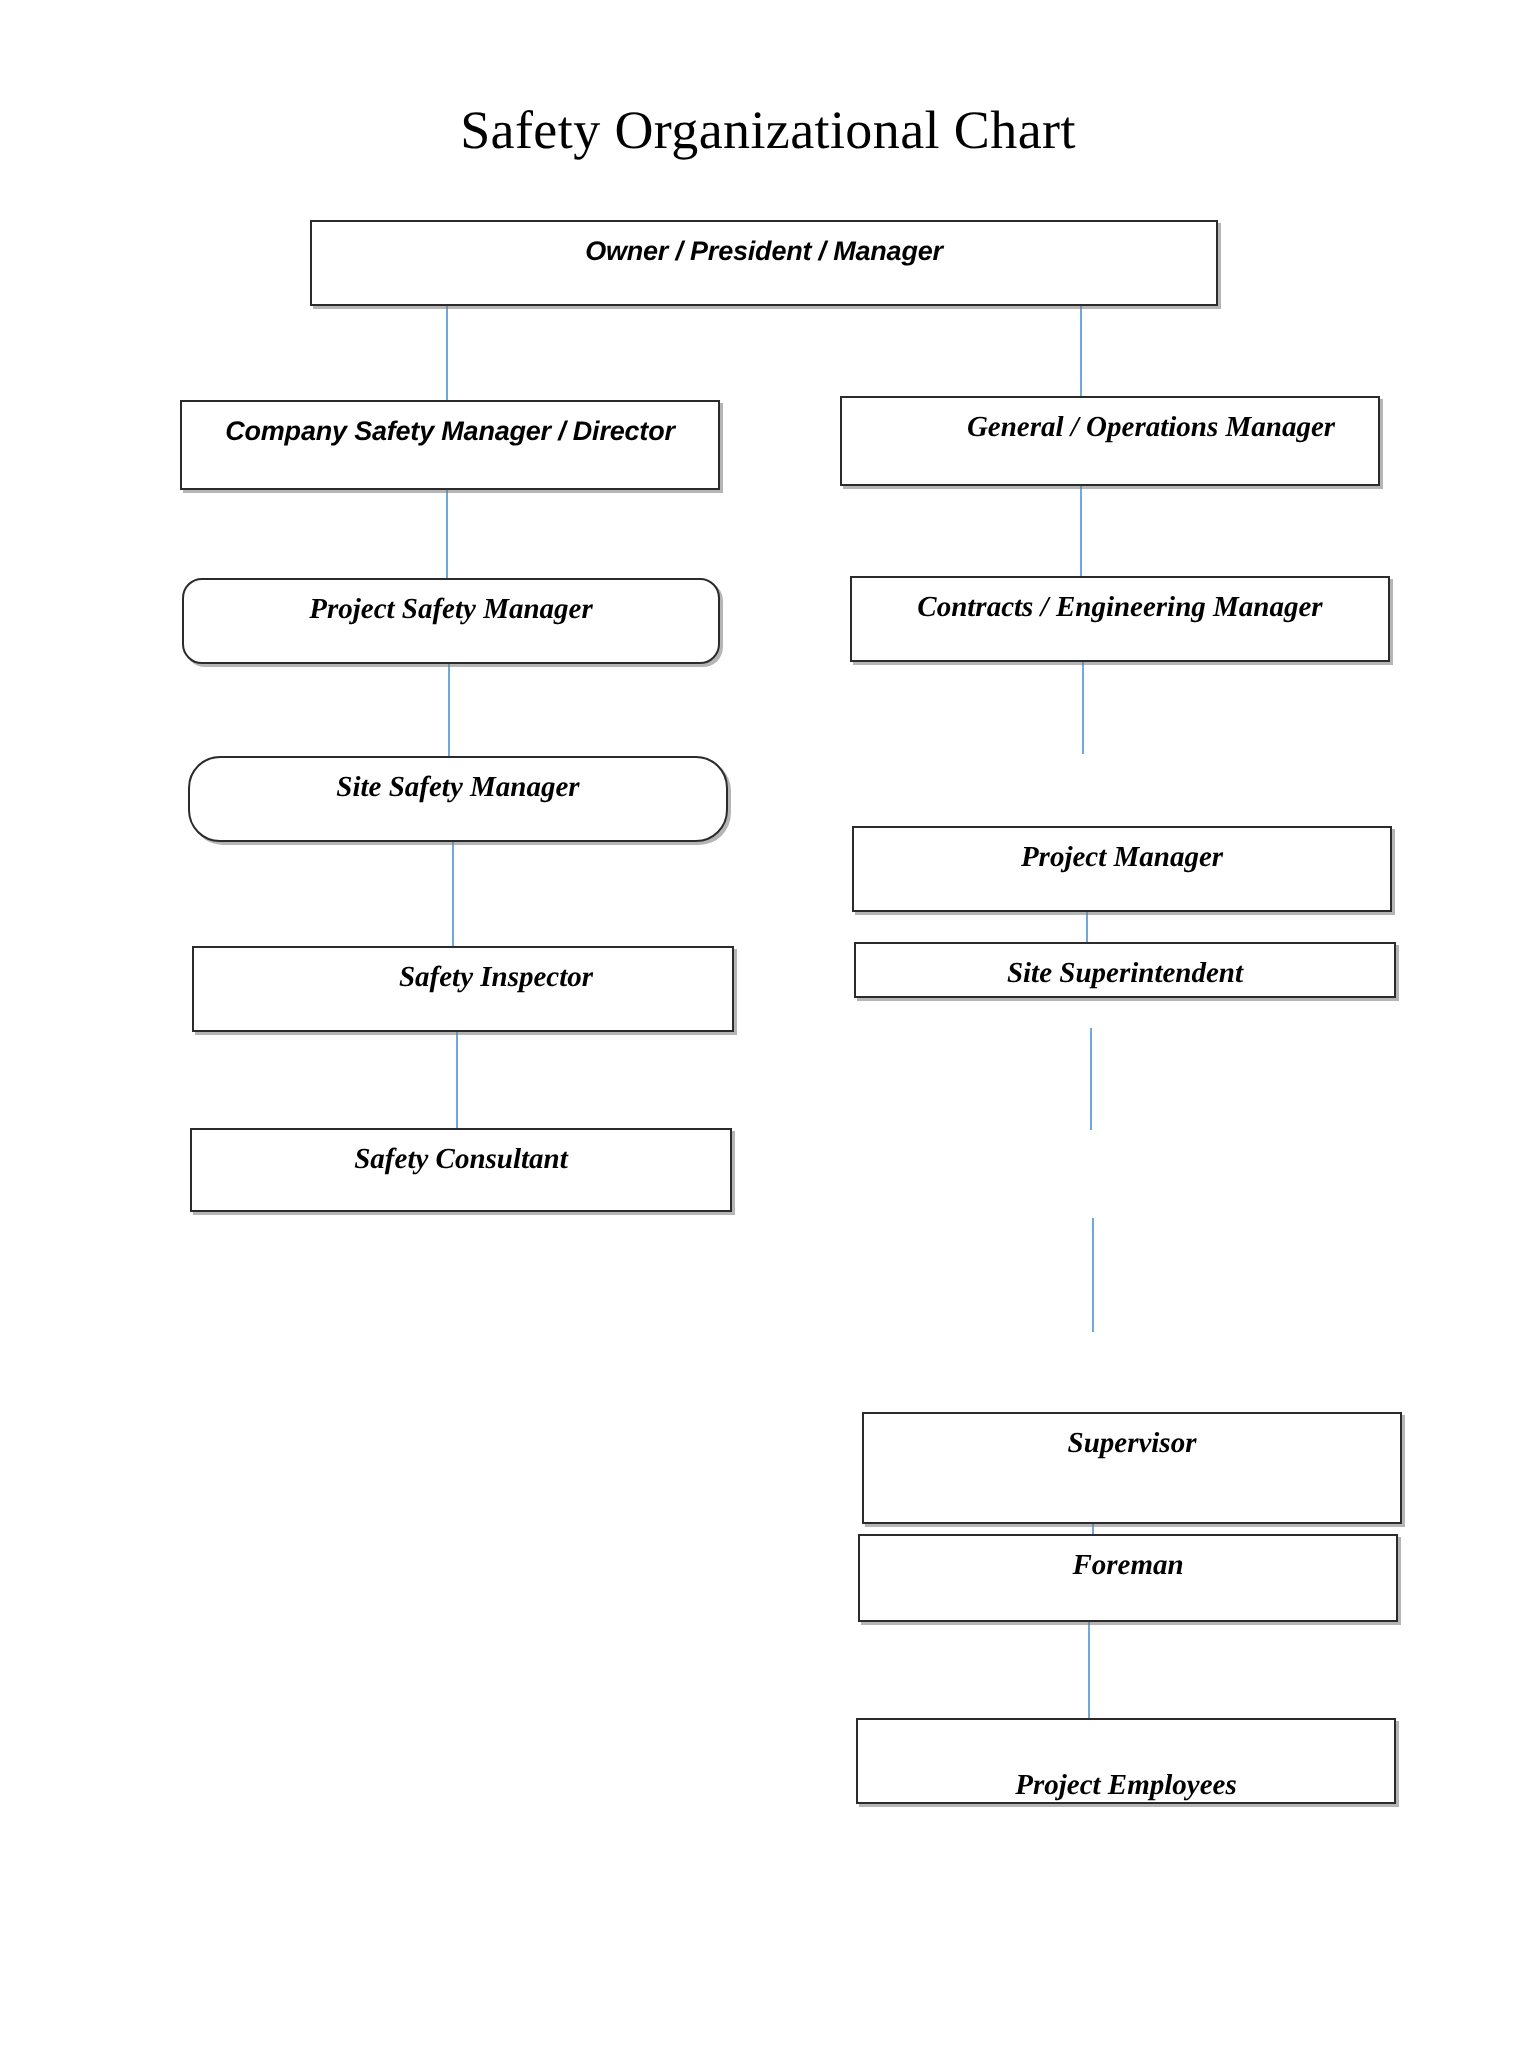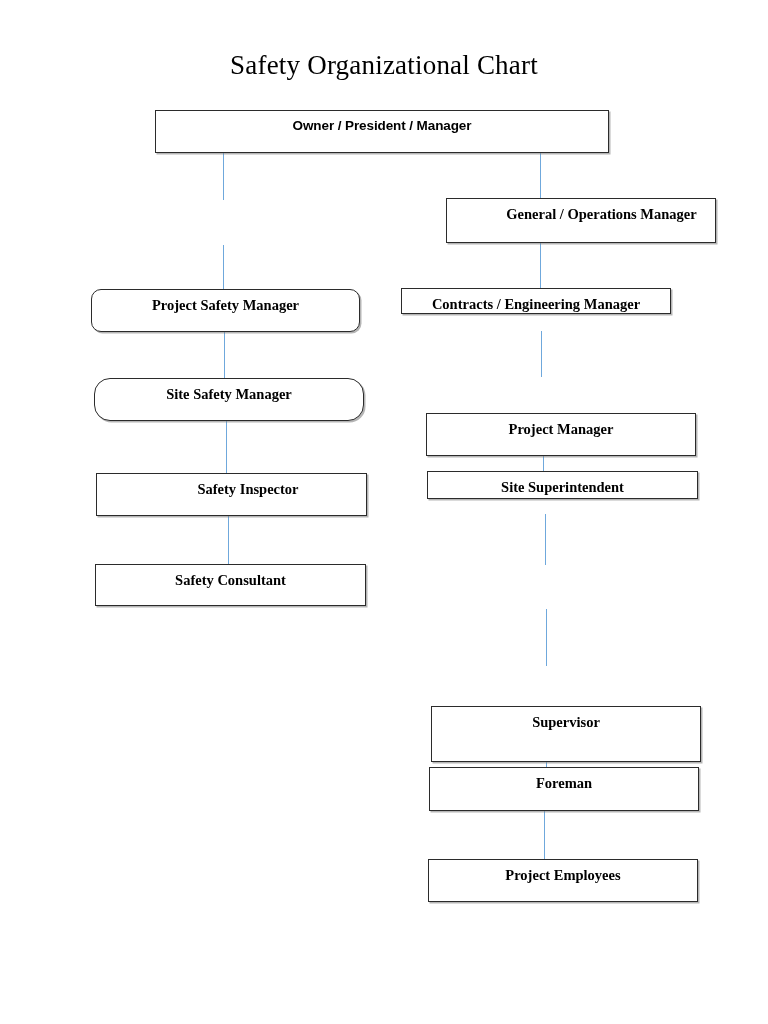--- a/index.html
+++ b/index.html
@@ -44,20 +44,21 @@
   .node {
     position: absolute;
     box-sizing: border-box;
     background: #ffffff;
     border: 1px solid #2b2b2b;
     box-shadow: 1.5px 1.5px 0 0 rgba(120,120,120,0.55);
     display: flex;
     align-items: flex-start;
     justify-content: center;
     z-index: 2;
+    font-style: italic;
   }
   .node > .node-label {
     display: block;
     width: 100%;
     text-align: center;
     color: #000000;
     font-weight: bold;
     padding-top: 7px;
     line-height: 16px;
     white-space: nowrap;
@@ -95,59 +96,62 @@
   <div class="connector" style="left:543px; top:420px; height:51px;"></div>
   <div class="connector" style="left:545px; top:514px; height:51px;"></div>
   <div class="connector" style="left:546px; top:609px; height:57px;"></div>
   <div class="connector" style="left:546px; top:710px; height:57px;"></div>
   <div class="connector" style="left:544px; top:811px; height:48px;"></div>
 
   <div class="node sans" style="left:155px; top:110px; width:454px; height:43px;">
     <span class="node-label">Owner / President / Manager</span>
   </div>
 
+  <div class="node sans" style="left:90px; top:200px; width:270px; height:45px;">
+    <span class="node-label">Company Safety Manager / Director</span>
+  </div>
 
   <div class="node serif" style="left:91px; top:289px; width:269px; height:43px;border-radius:10px;">
     <span class="node-label">Project Safety Manager</span>
   </div>
 
   <div class="node serif" style="left:94px; top:378px; width:270px; height:43px;border-radius:16px;">
     <span class="node-label">Site Safety Manager</span>
   </div>
 
   <div class="node serif" style="left:96px; top:473px; width:271px; height:43px;padding-left:33px;">
     <span class="node-label">Safety Inspector</span>
   </div>
 
   <div class="node serif" style="left:95px; top:564px; width:271px; height:42px;">
     <span class="node-label">Safety Consultant</span>
   </div>
 
-  <div class="node serif" style="left:446px; top:198px; width:270px; height:45px;padding-left:41px;">
+  <div class="node serif" style="left:420px; top:198px; width:270px; height:45px;padding-left:41px;">
     <span class="node-label">General / Operations Manager</span>
   </div>
 
-  <div class="node serif" style="left:401px; top:288px; width:270px; height:26px;">
+  <div class="node serif" style="left:425px; top:288px; width:270px; height:43px;">
     <span class="node-label">Contracts / Engineering Manager</span>
   </div>
 
   <div class="node serif" style="left:426px; top:377px; width:270px; height:43px;margin-top:36px;">
     <span class="node-label">Project Manager</span>
   </div>
 
   <div class="node serif" style="left:427px; top:471px; width:271px; height:28px;">
     <span class="node-label">Site Superintendent</span>
   </div>
 
 
   <div class="node serif" style="left:431px; top:666px; width:270px; height:56px;margin-top:40px;">
     <span class="node-label">Supervisor</span>
   </div>
 
   <div class="node serif" style="left:429px; top:767px; width:270px; height:44px;">
     <span class="node-label">Foreman</span>
   </div>
 
-  <div class="node serif" style="left:428px; top:859px; width:270px; height:43px;">
+  <div class="node serif" style="left:428px; top:859px; width:270px; height:43px;align-items:flex-end;">
     <span class="node-label">Project Employees</span>
   </div>
 
 </div>
 
 </body></html>

